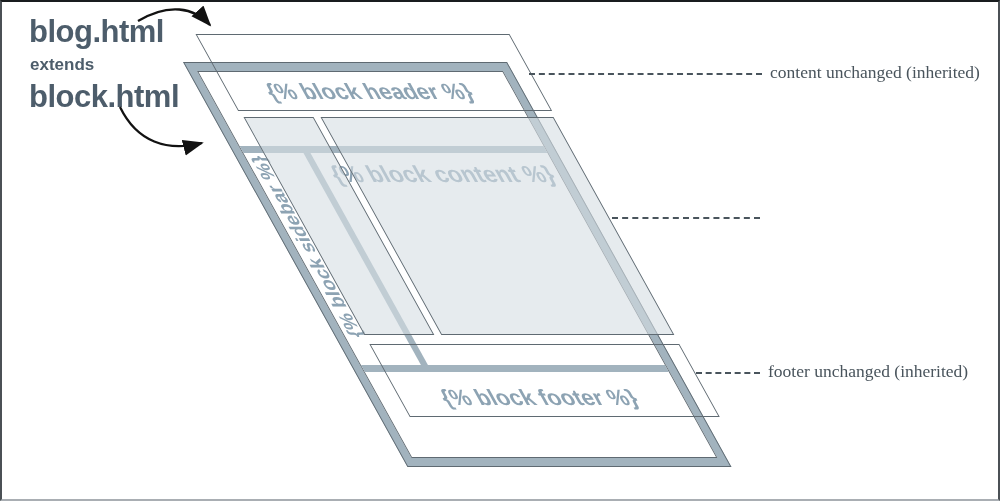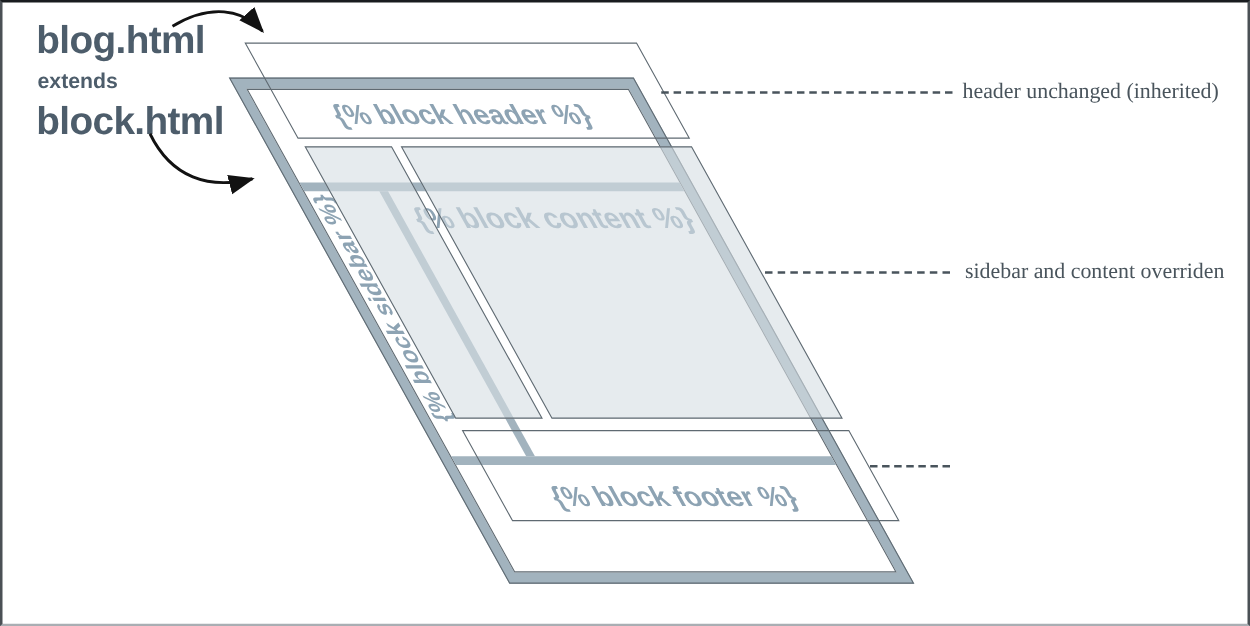--- a/index.html
+++ b/index.html
@@ -94,16 +94,16 @@
         <path d="M0,0 L9,3.5 L0,7 Z" fill="#121212"></path>
       </marker>
     </defs>
     <path d="M 136,19 C 166,1 192,5 208,23" fill="none" stroke="#121212" stroke-width="2.3" marker-end="url(#ah)"></path>
     <path d="M 118,105 C 135,140 165,150 200,141" fill="none" stroke="#121212" stroke-width="2.3" marker-end="url(#ah)"></path>
   </svg>
 
   <div class="dash dash1"></div>
   <div class="dash dash2"></div>
   <div class="dash dash3"></div>
-  <div class="callout-label cl1">header unchanged (inherited)</div>
-  <div class="callout-label cl2">sidebar and content overriden</div>
+  <div class="callout-label cl1">content unchanged (inherited)</div>
+  <div class="callout-label cl3">footer unchanged (inherited)</div>
 
 </div>
 
 </body></html>

